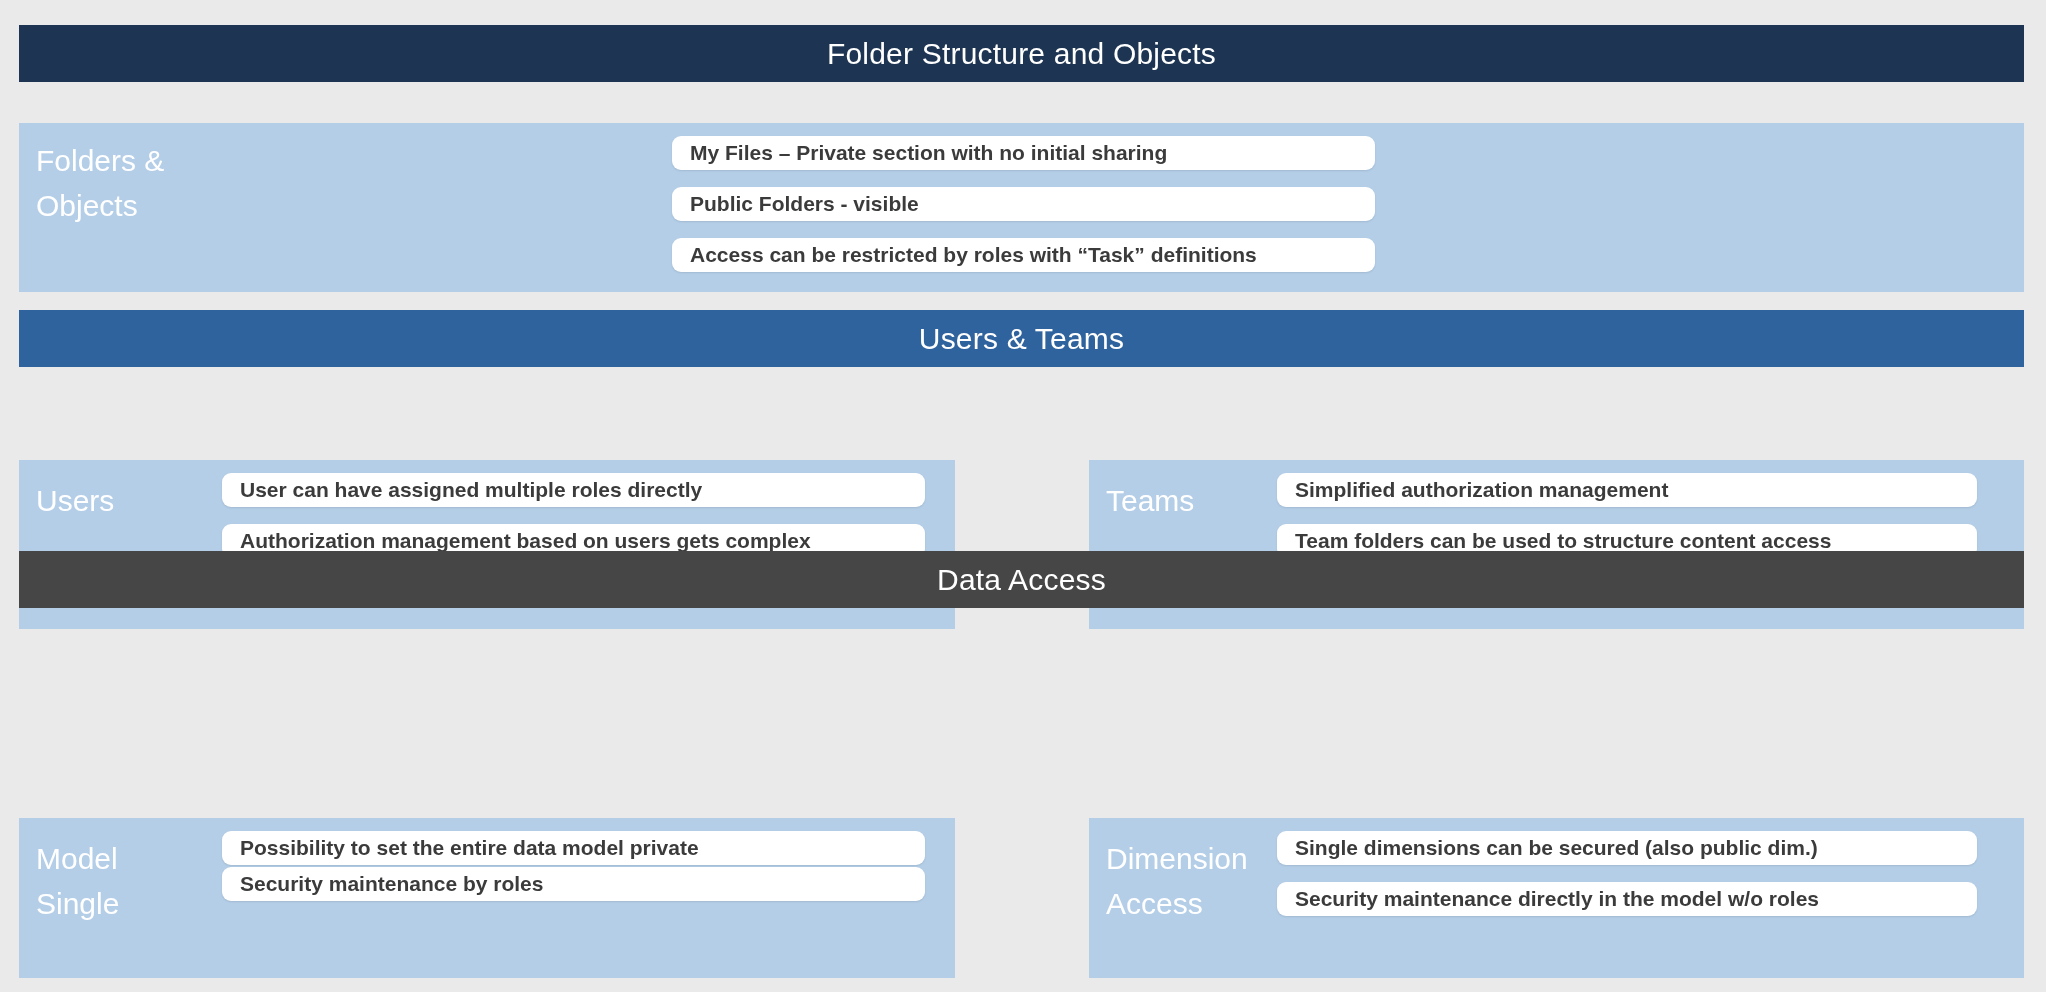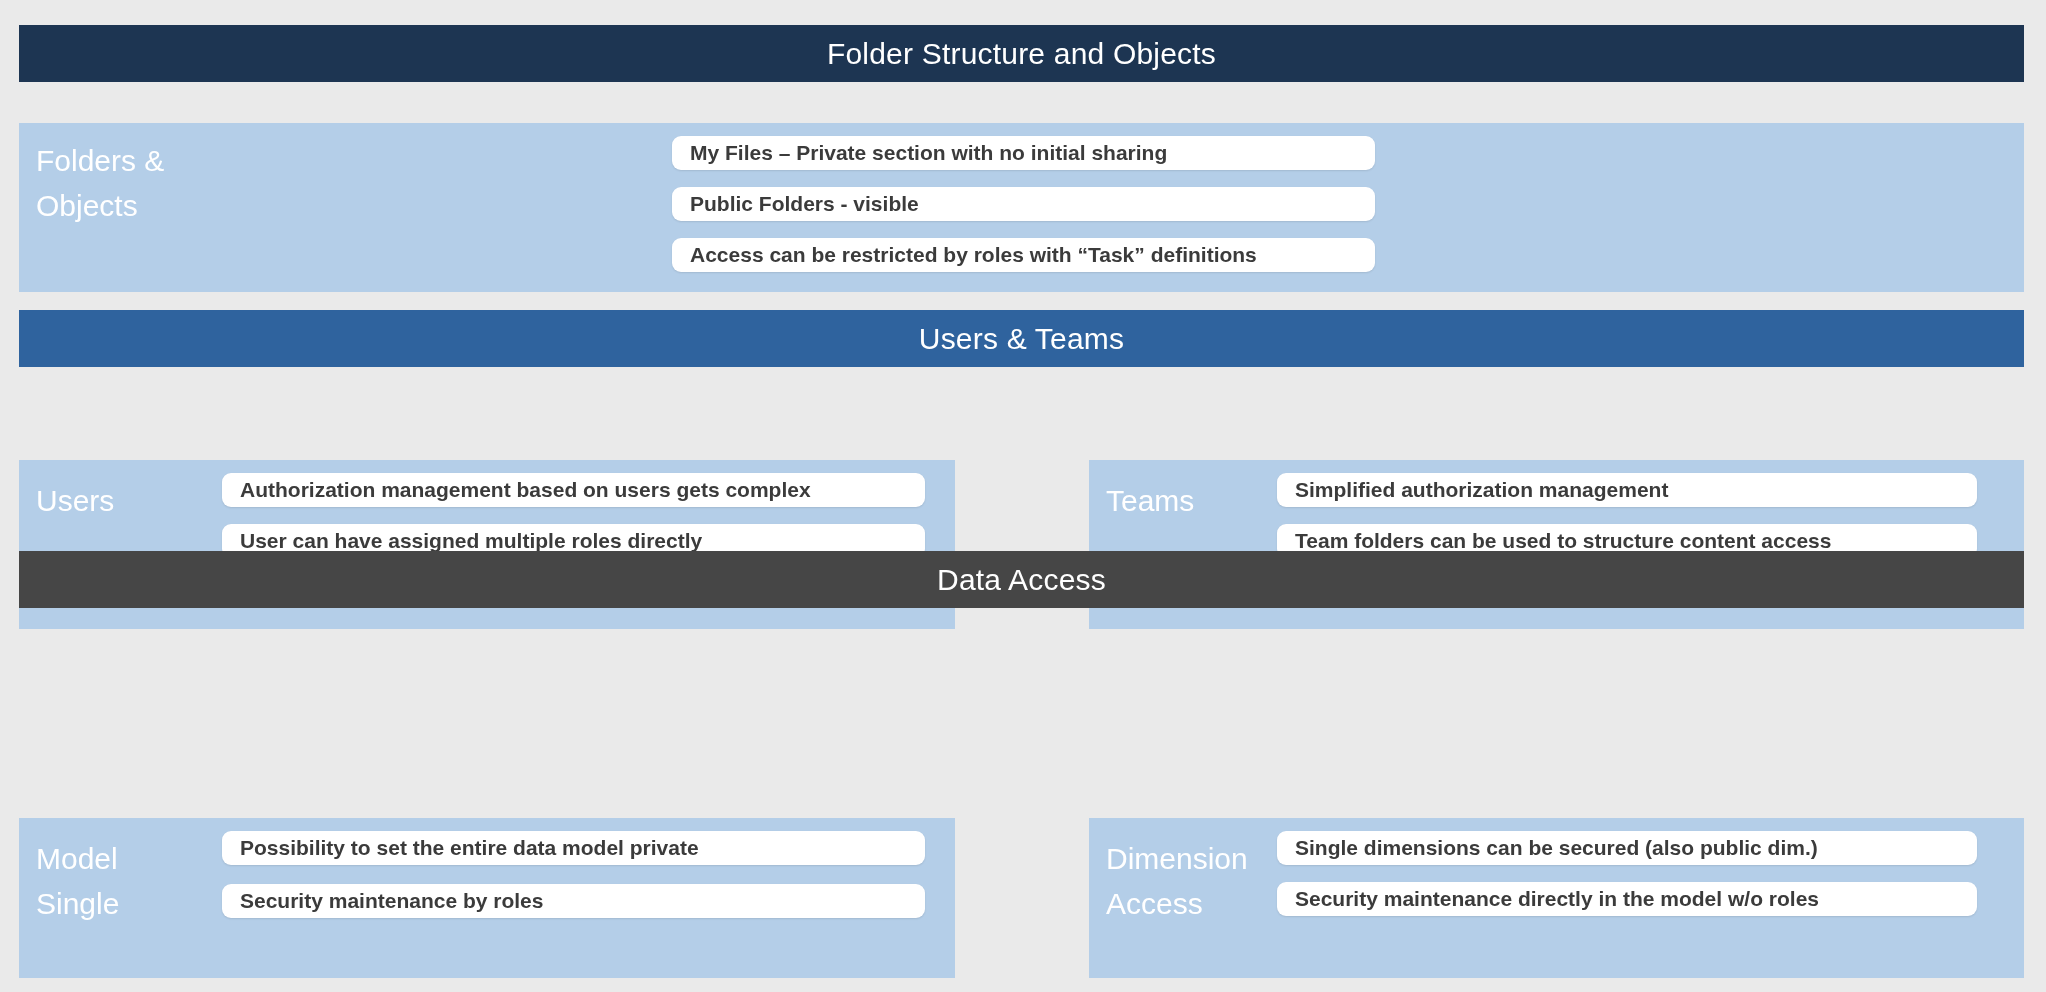--- a/index.html
+++ b/index.html
@@ -98,21 +98,21 @@
   
   #items-users { left: 203px; top: 13px; width: 703px; }
   #items-users .item-box { margin-bottom: 17px; }
 
   
   #items-teams { left: 188px; top: 13px; width: 700px; }
   #items-teams .item-box { margin-bottom: 17px; }
 
   
   #items-model { left: 203px; top: 13px; width: 703px; }
-  #items-model .item-box { margin-bottom: 19px; }
+  #items-model .item-box { margin-bottom: 2px; }
 
   
   #items-dimension { left: 188px; top: 13px; width: 700px; }
   #items-dimension .item-box { margin-bottom: 17px; }
 </style>
 </head>
 <body>
 
 <div class="slide">
 
@@ -130,22 +130,22 @@
     </div>
   </div>
 
   <div class="banner banner-blue" id="banner-users">
     <span>Users &amp; Teams</span>
   </div>
 
   <div class="panel" id="panel-users">
     <div class="panel-label" id="label-users">Users</div>
     <div class="items" id="items-users">
+      <div class="item-box">User can have assigned multiple roles directly</div>
       <div class="item-box">Authorization management based on users gets complex</div>
-      <div class="item-box">User can have assigned multiple roles directly</div>
     </div>
   </div>
 
   <div class="panel" id="panel-teams">
     <div class="panel-label" id="label-teams">Teams</div>
     <div class="items" id="items-teams">
       <div class="item-box">Simplified authorization management</div>
       <div class="item-box">Team folders can be used to structure content access</div>
     </div>
   </div>

